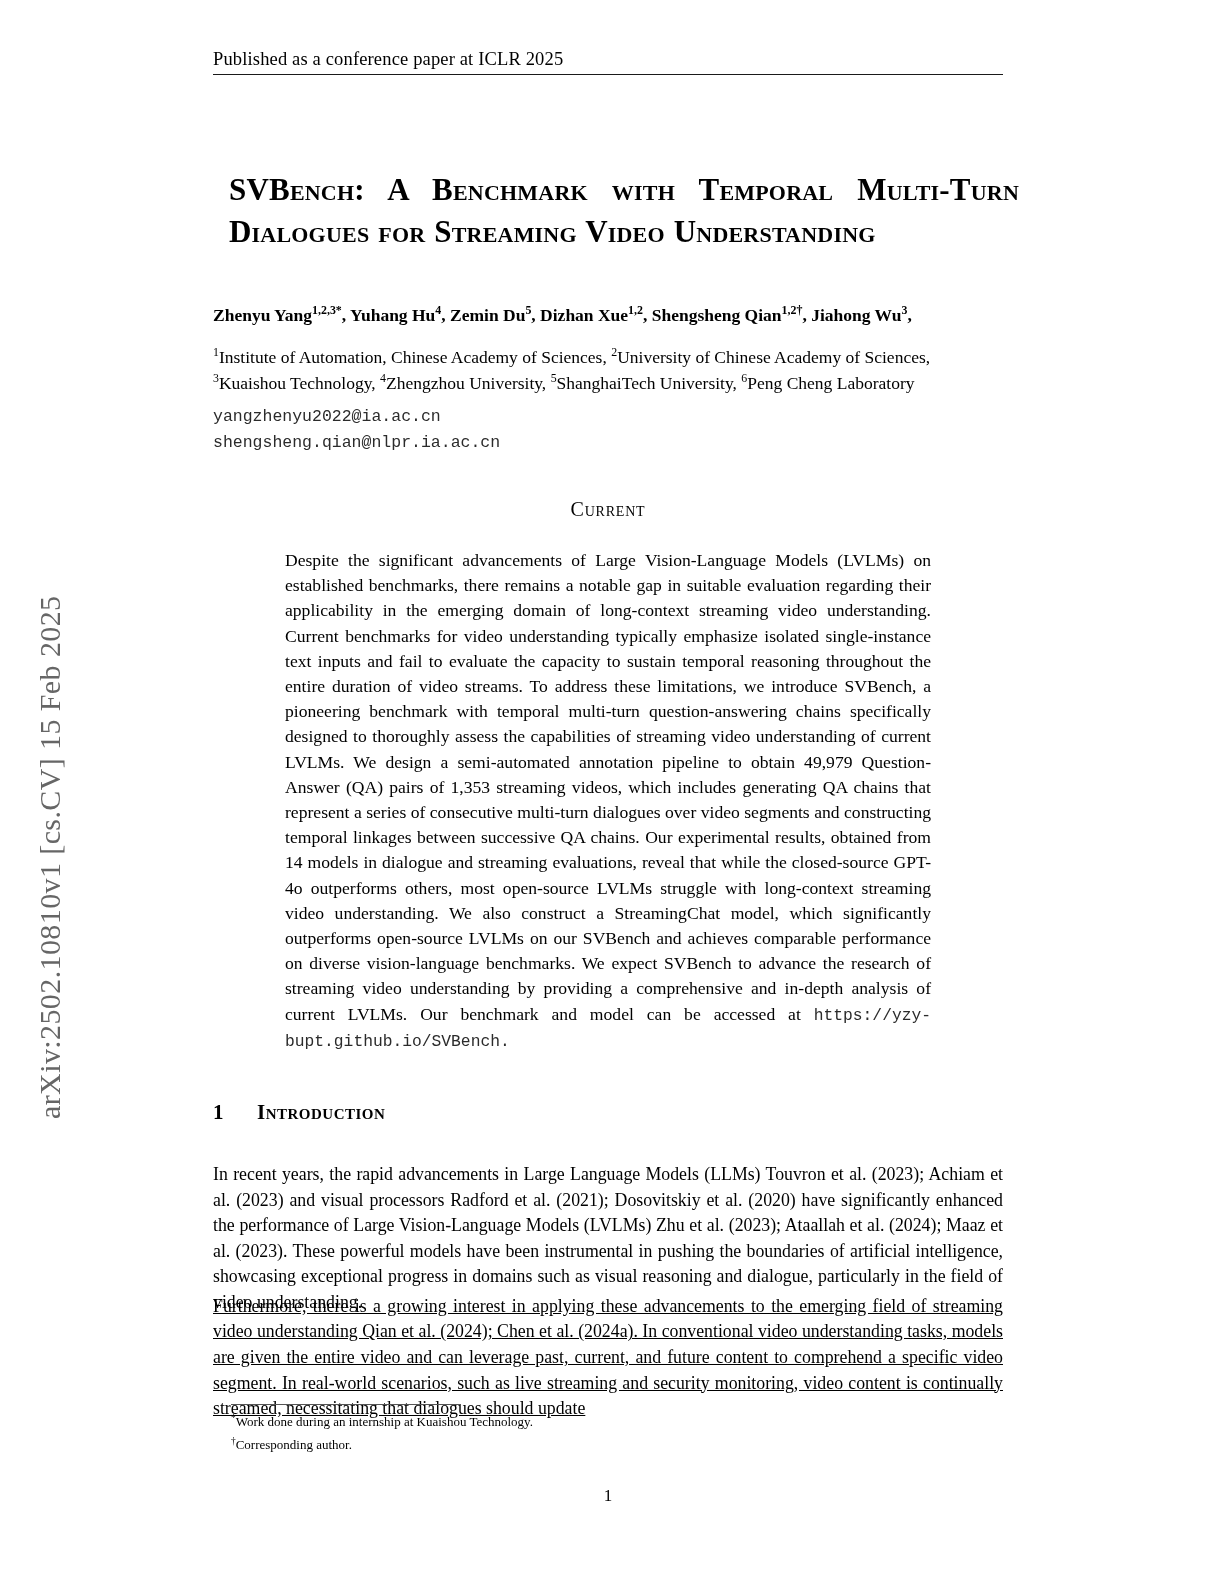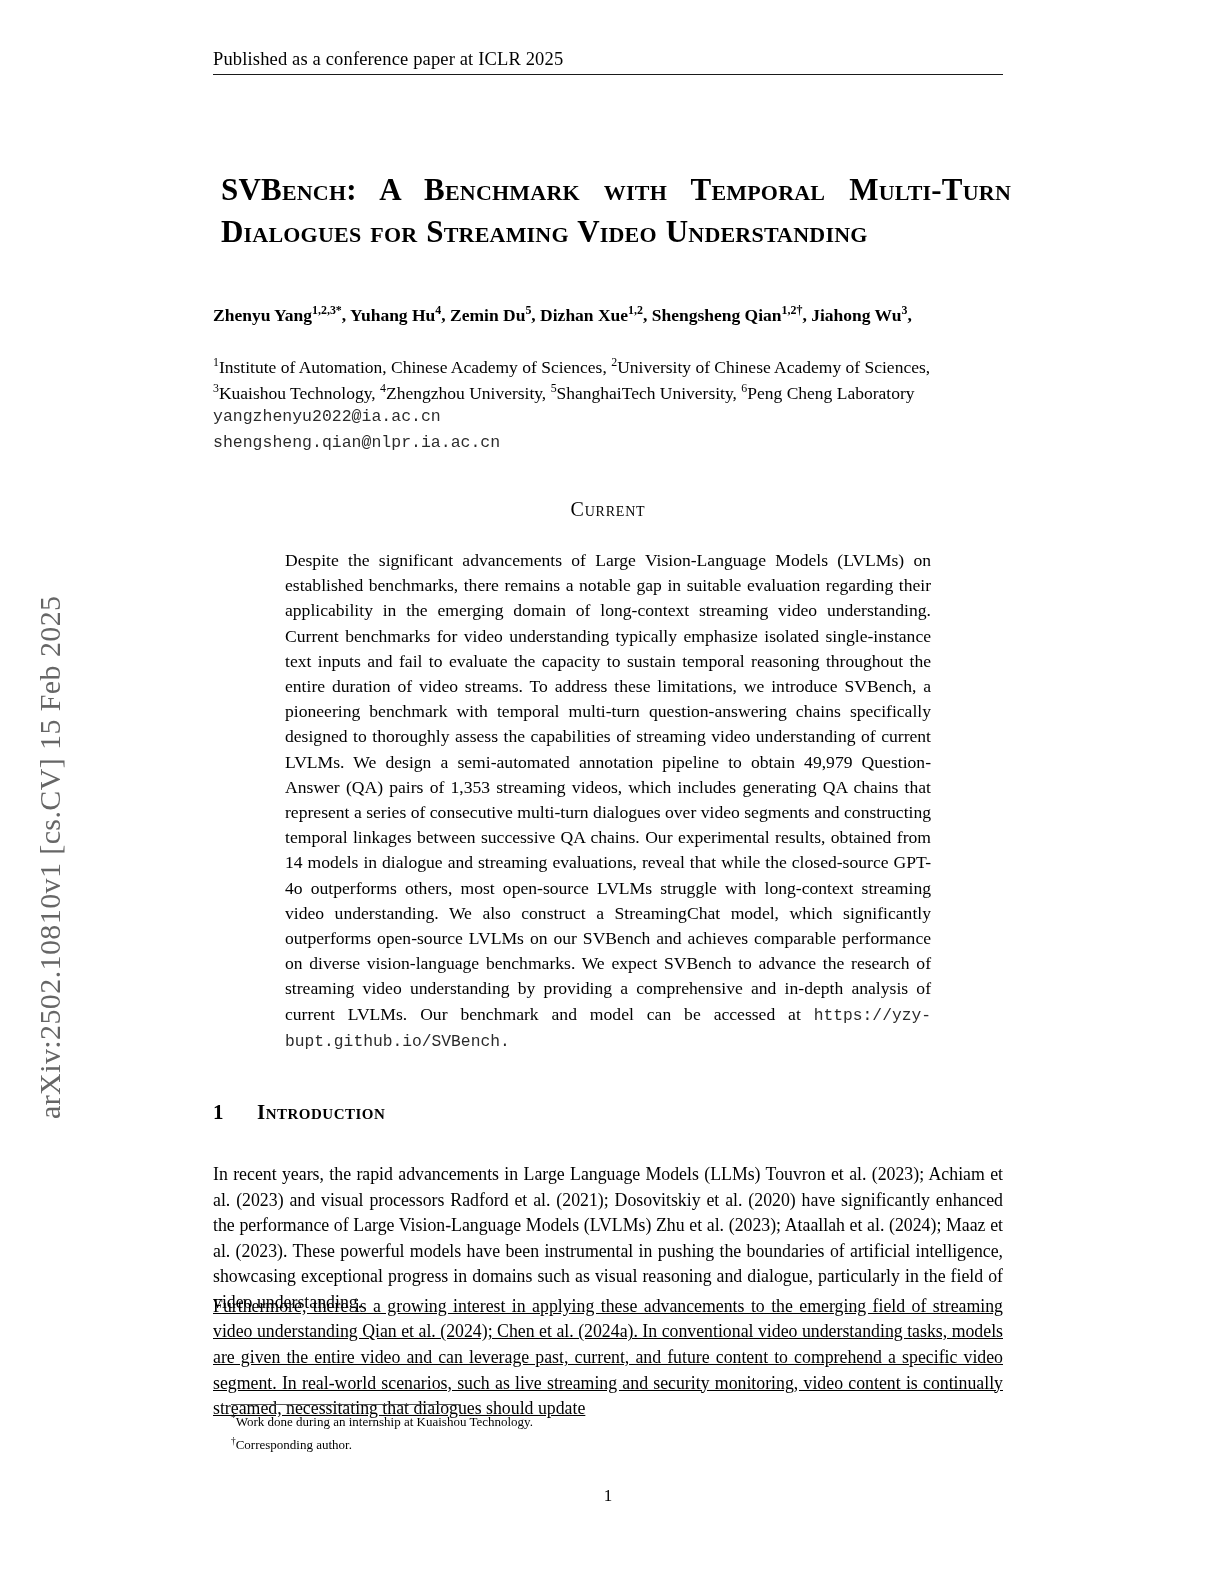--- a/index.html
+++ b/index.html
@@ -64,21 +64,21 @@
   }
   .runhead .rule {
     margin-top: 4px;
     border-bottom: 1.1px solid #1a1a1a;
     width: 790px;
   }
 
   
   .title {
     position: absolute;
-    left: 8px;
+    left: 16px;
     top: 148px;
     width: 790px;
     font-size: 31px;
     line-height: 42px;
     font-variant: small-caps;
     letter-spacing: 0.2px;
     text-align: justify;
     text-align-last: left;
     word-spacing: 1px;
   }
@@ -95,21 +95,21 @@
   }
   .authors sup, .affil sup {
     font-size: 0.68em;
     vertical-align: super;
     line-height: 0;
   }
 
   .affil {
     position: absolute;
     left: 0;
-    top: 355px;
+    top: 345px;
     width: 830px;
     font-size: 17.5px;
     line-height: 25.5px;
     font-weight: normal;
   }
 
   .emails {
     position: absolute;
     left: 0;
     top: 404px;

